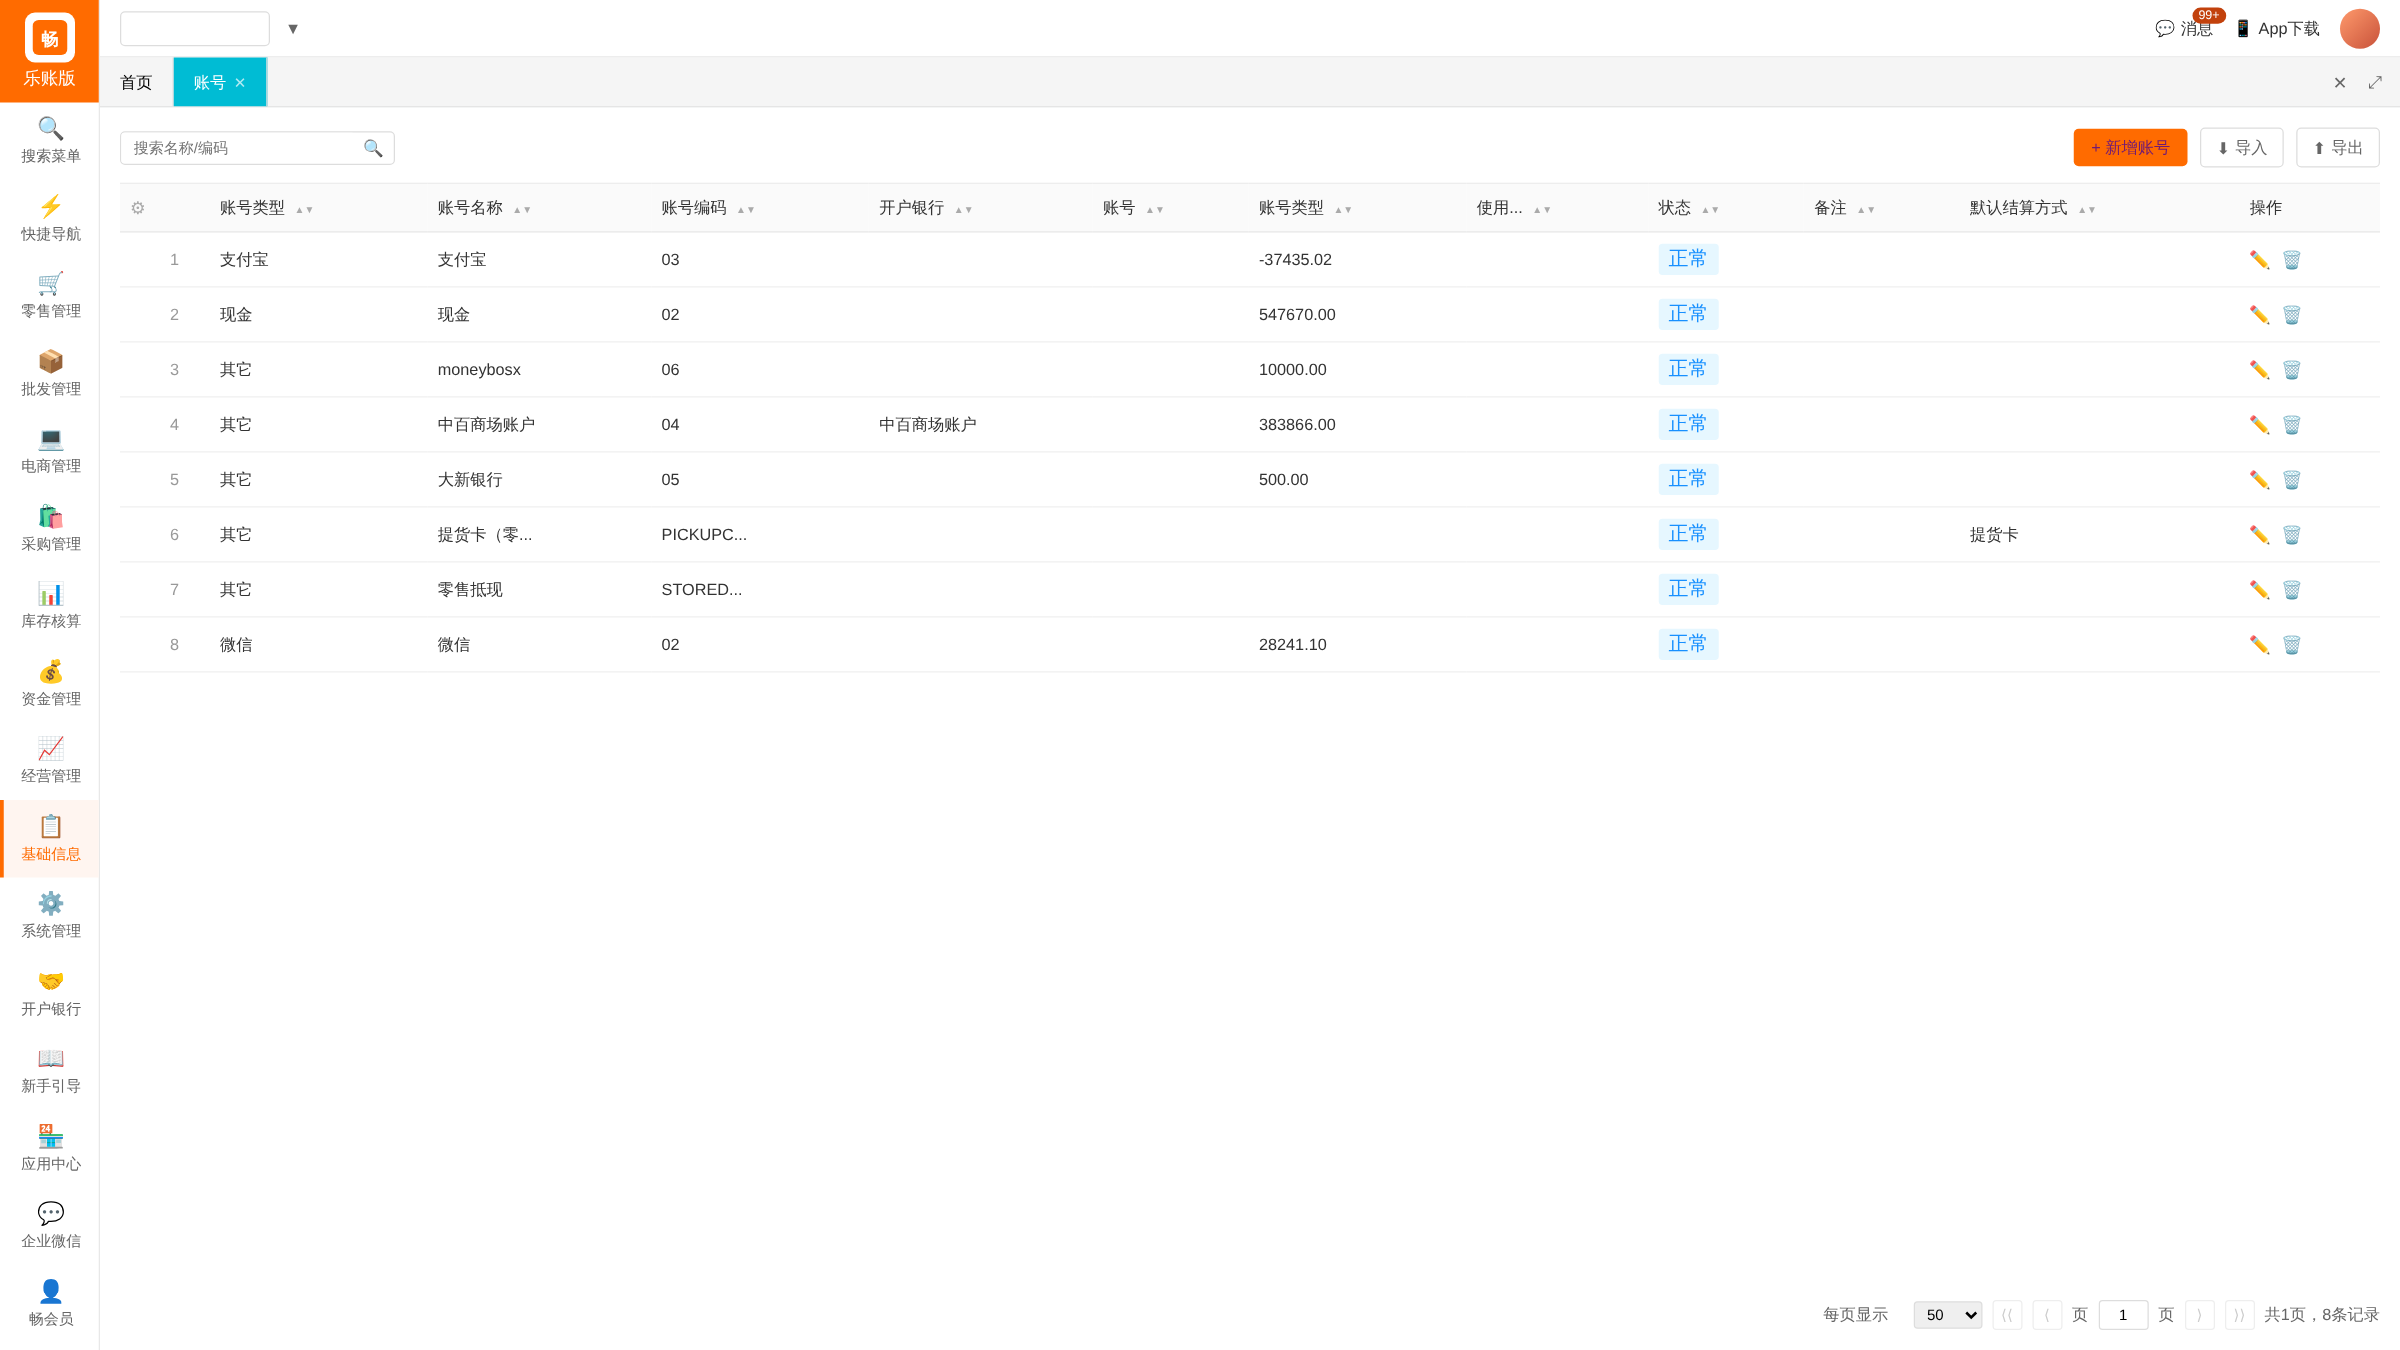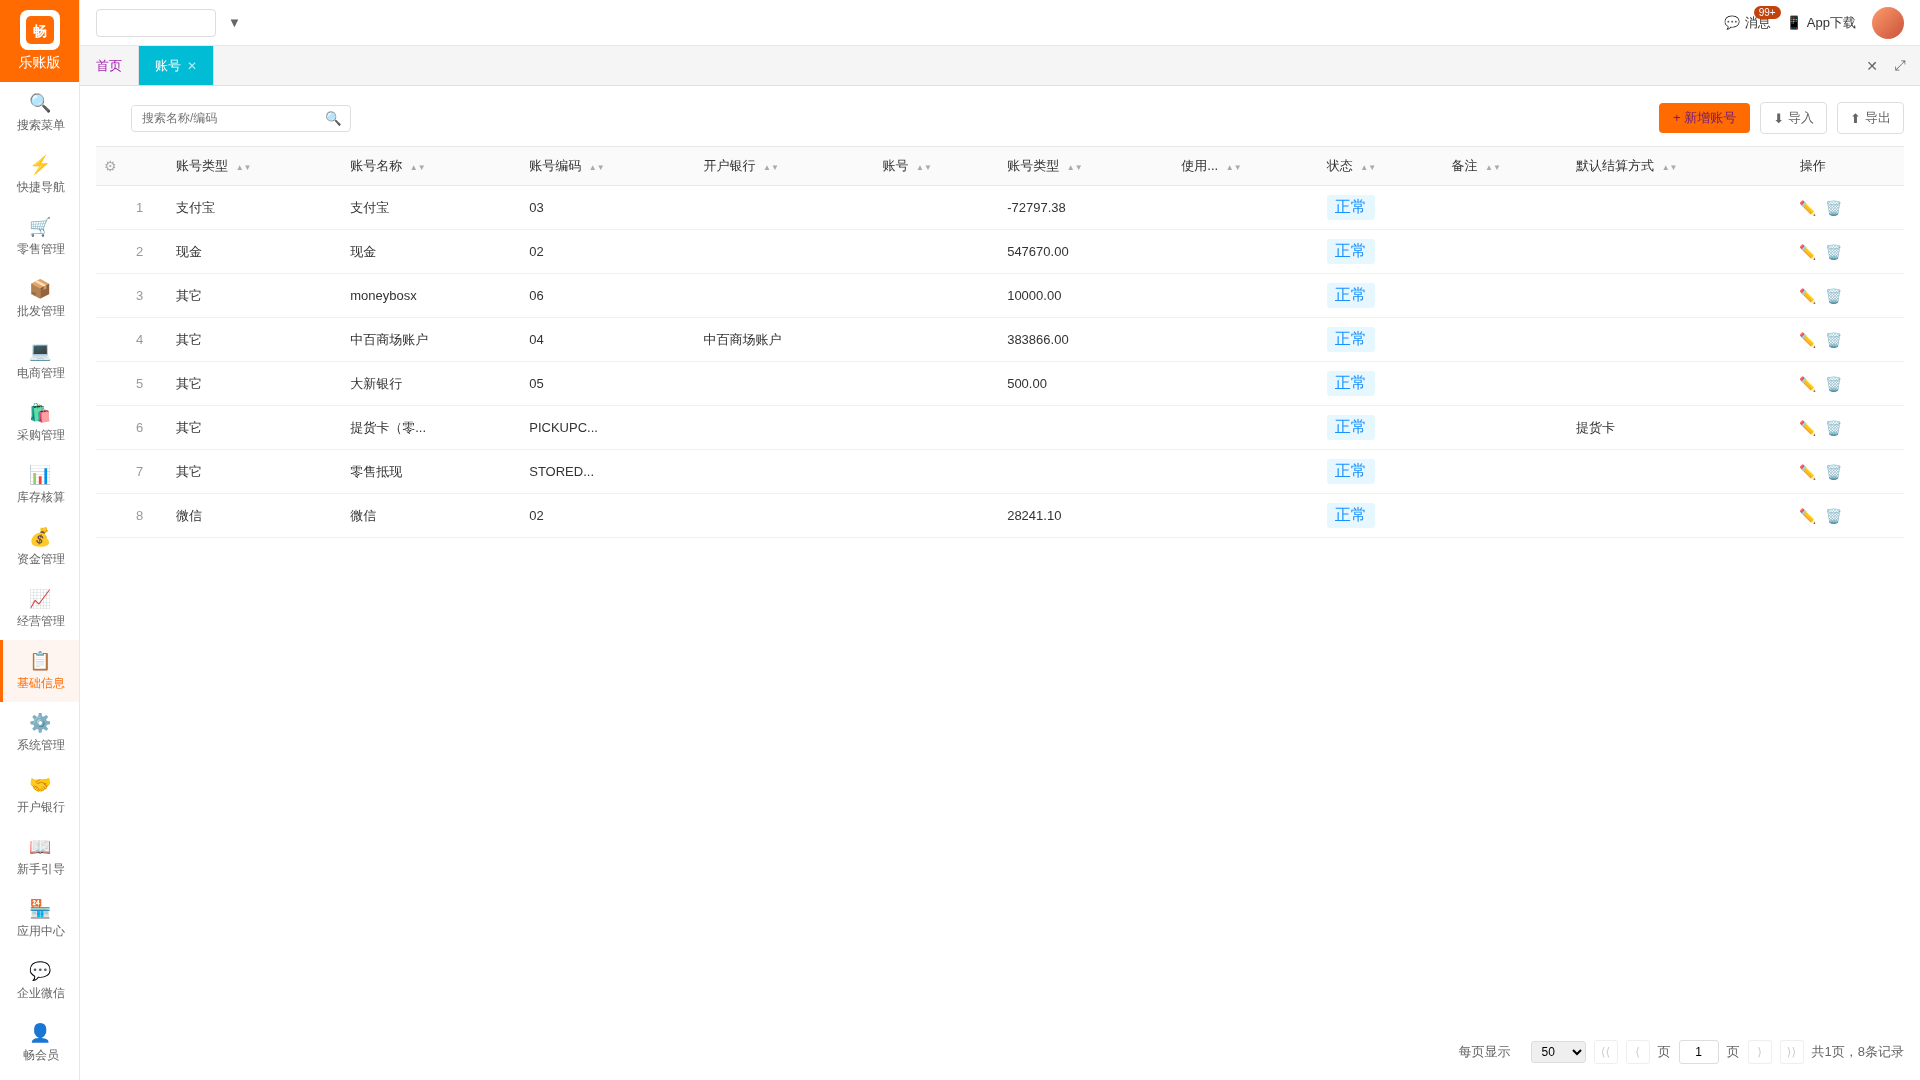--- a/index.html
+++ b/index.html
@@ -148,21 +148,21 @@
       border-bottom: 1px solid #e0e0e0;
       flex-shrink: 0;
     }
     .tab-item {
       height: 100%;
       display: flex;
       align-items: center;
       padding: 0 16px;
       cursor: pointer;
       font-size: 13px;
-      color: #a21caf;
+      color: #000000;
       border-right: 1px solid #e0e0e0;
       gap: 6px;
     }
     .tab-item.active {
       background: #00bcd4;
       color: #fff;
     }
     .tab-close {
       font-size: 12px;
       cursor: pointer;
@@ -195,21 +195,20 @@
       display: flex;
       flex-direction: column;
     }
 
     
     .toolbar {
       display: flex;
       align-items: center;
       justify-content: space-between;
       margin-bottom: 12px;
-      margin-left: 35px;
     }
     .search-box {
       display: flex;
       align-items: center;
       border: 1px solid #ddd;
       border-radius: 4px;
       overflow: hidden;
       width: 220px;
     }
     .search-input {
@@ -547,21 +546,21 @@
         </thead>
         <tbody id="table-body">
         <tr>
     <td class="col-gear"></td>
     <td class="col-no">1</td>
     <td>支付宝</td>
     <td>支付宝</td>
     <td>03</td>
     <td></td>
     <td></td>
-    <td>-72797.38</td>
+    <td>-37435.02</td>
     <td></td>
     <td><span class="status-badge status-normal">正常</span></td>
     <td></td>
     <td></td>
     <td>
       <div class="action-btns">
         <button class="action-btn" title="编辑">✏️</button>
         <button class="action-btn" title="删除">🗑️</button>
       </div>
     </td>

